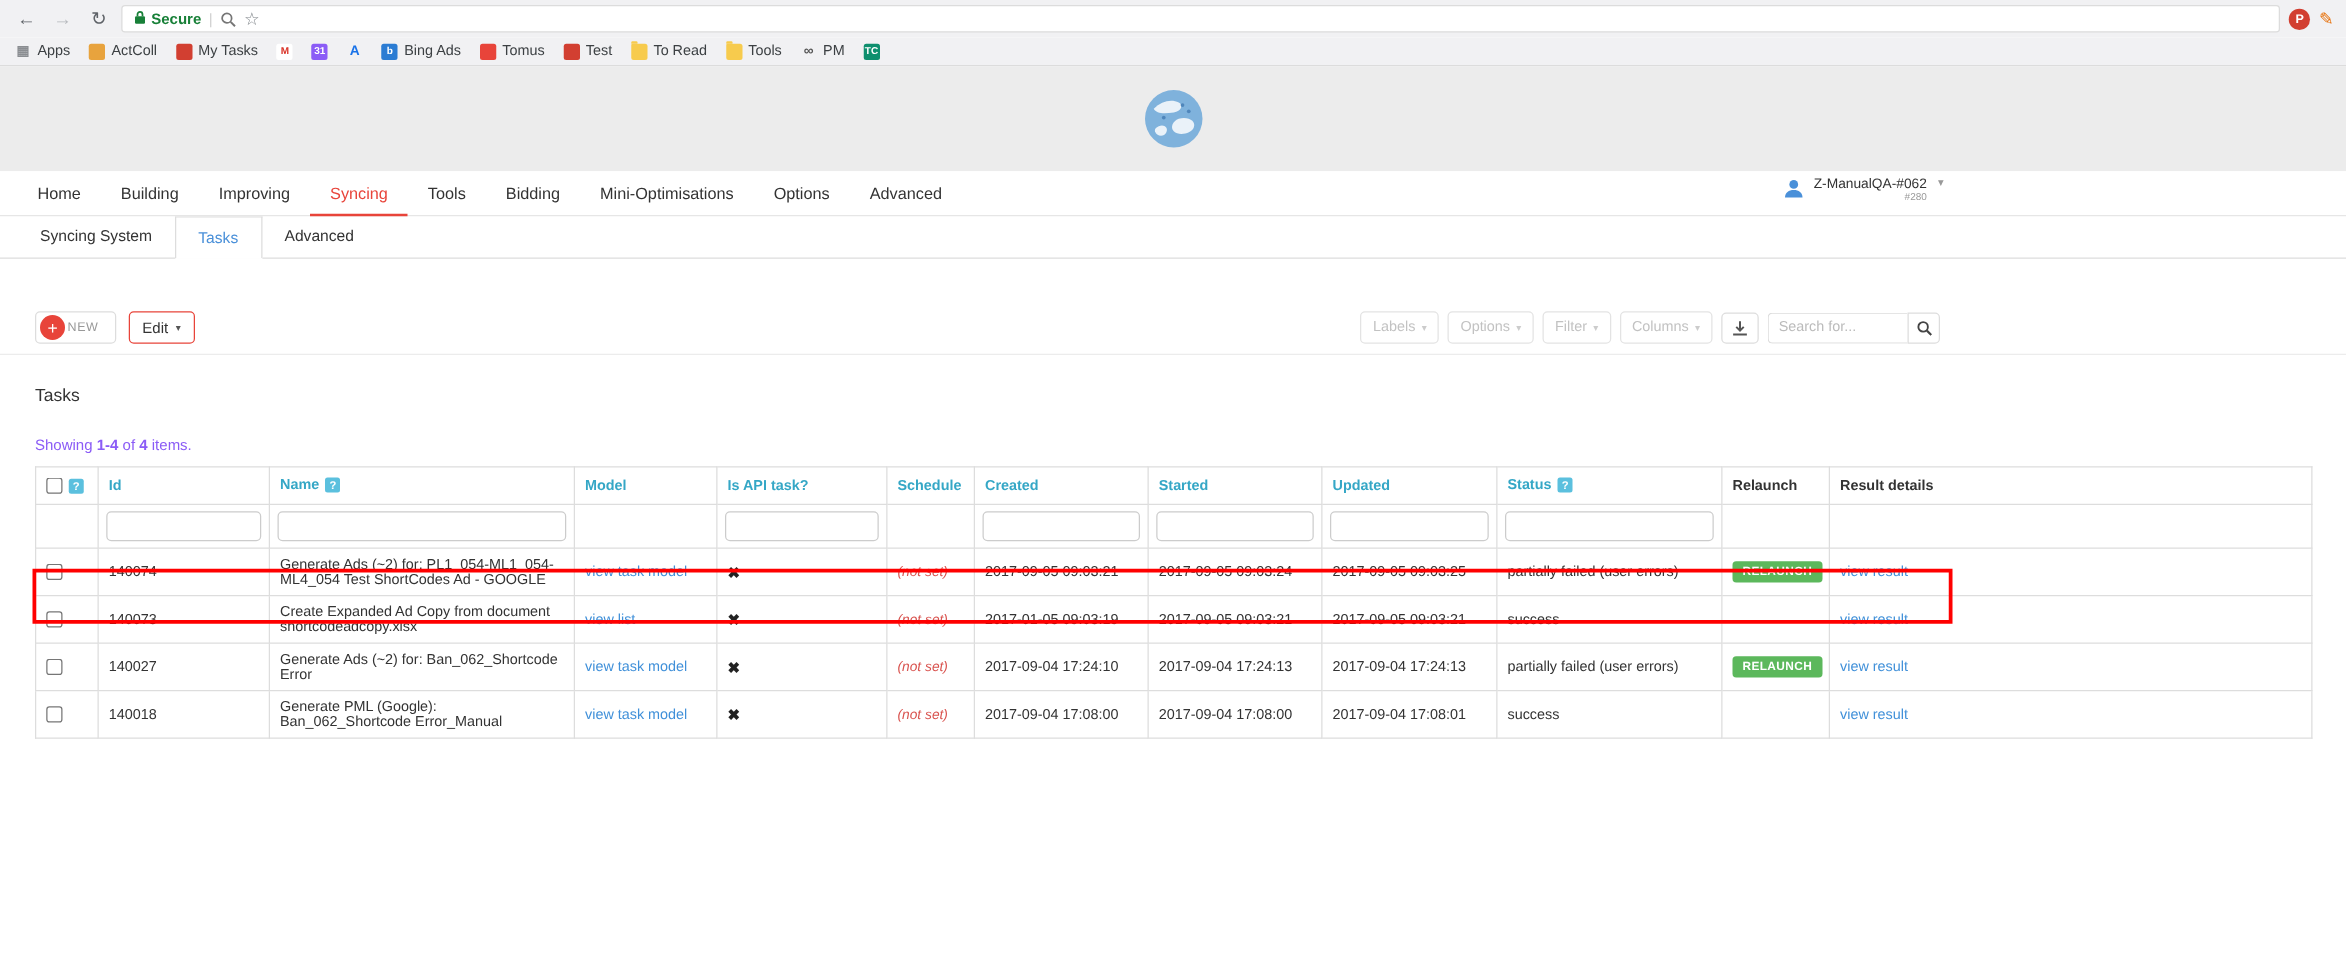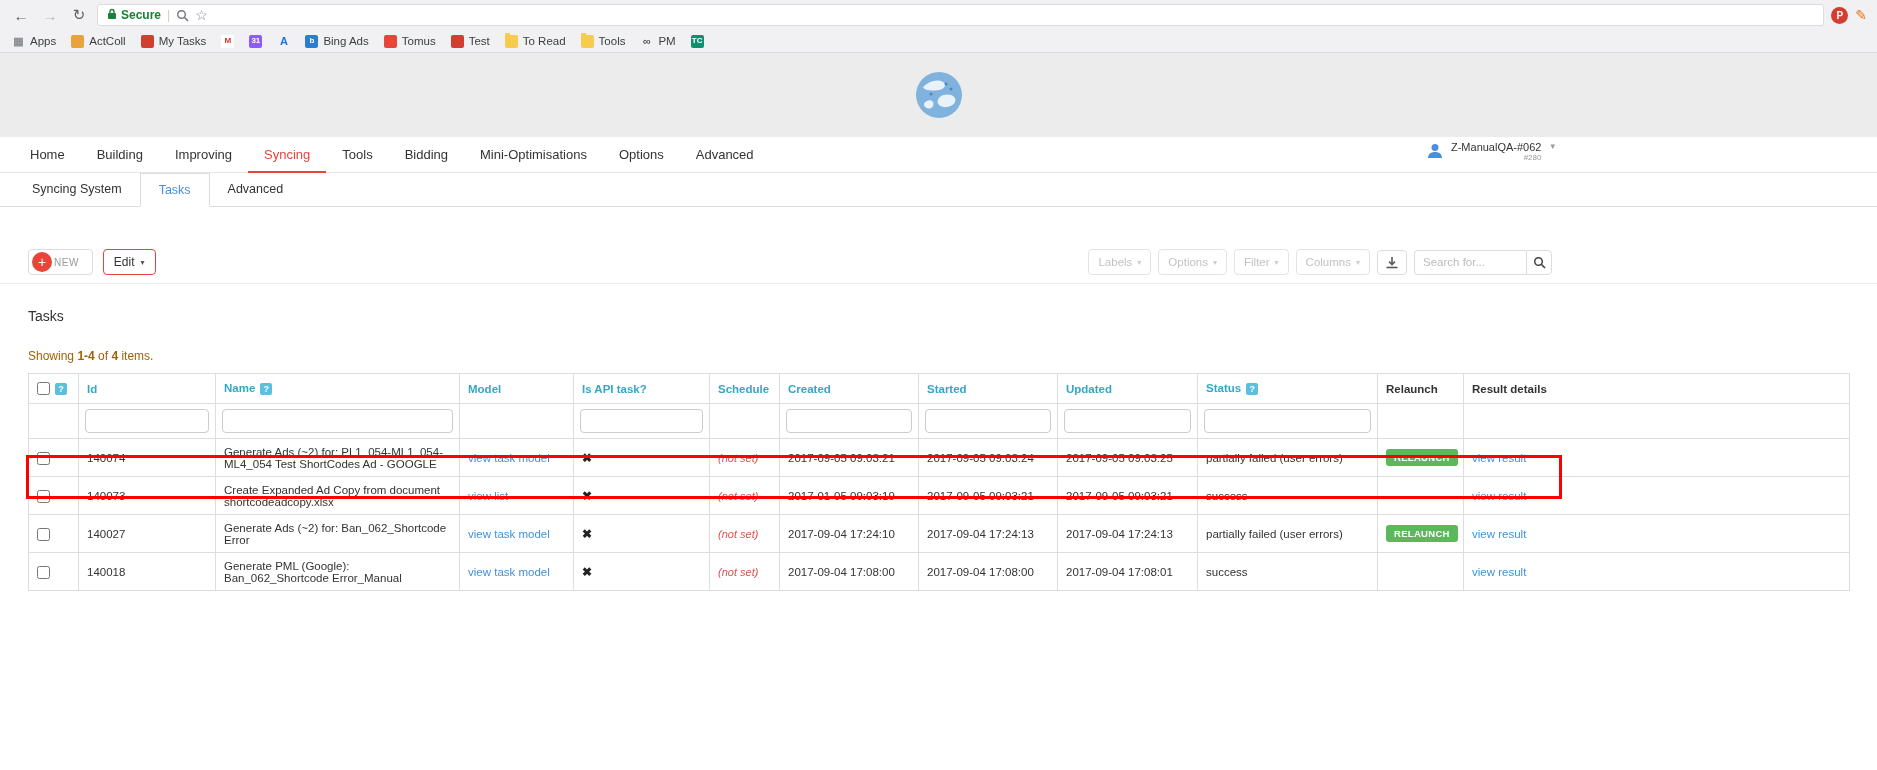--- a/index.html
+++ b/index.html
@@ -74,21 +74,21 @@
   .searchbox { display: flex; }
   .search-input { width: 112px; height: 25px; border: 1px solid #ddd; border-right: none; border-radius: 4px 0 0 4px;
                   padding: 0 8px; font-size: 11.5px; color: #333; outline: none; }
   .search-input::placeholder { color: #bbb; }
   .search-btn { width: 26px; height: 25px; border: 1px solid #ddd; border-radius: 0 4px 4px 0; background: #fff;
                 display: flex; align-items: center; justify-content: center; }
 
   
   .content { padding: 24px 28px 0; position: relative; }
   .table-title { font-size: 14px; color: #333; margin-bottom: 7px; }
-  .summary { font-size: 12px; color: #a16207; margin-bottom: 10px; margin-top: 25px; }
+  .summary { font-size: 12px; color: #8b5cf6; margin-bottom: 10px; margin-top: 25px; }
   table.grid { border-collapse: collapse; width: 1821px; table-layout: fixed; background: #fff; }
   .grid th, .grid td { border: 1px solid #ddd; font-size: 11.5px; color: #333; padding: 6px 8px;
                        text-align: left; vertical-align: middle; overflow: hidden; }
   .grid th { font-weight: bold; padding: 8px; }
   .th-link { color: #35a7c6; cursor: pointer; }
   .th-plain { color: #333; }
   .help-q { display: inline-flex; width: 12px; height: 12px; background: #5bc0de; color: #fff; border-radius: 2px;
             font-size: 9px; font-weight: bold; align-items: center; justify-content: center; margin-left: 5px;
             vertical-align: middle; cursor: pointer; }
   .filter-row td { padding: 5px 6px; }

